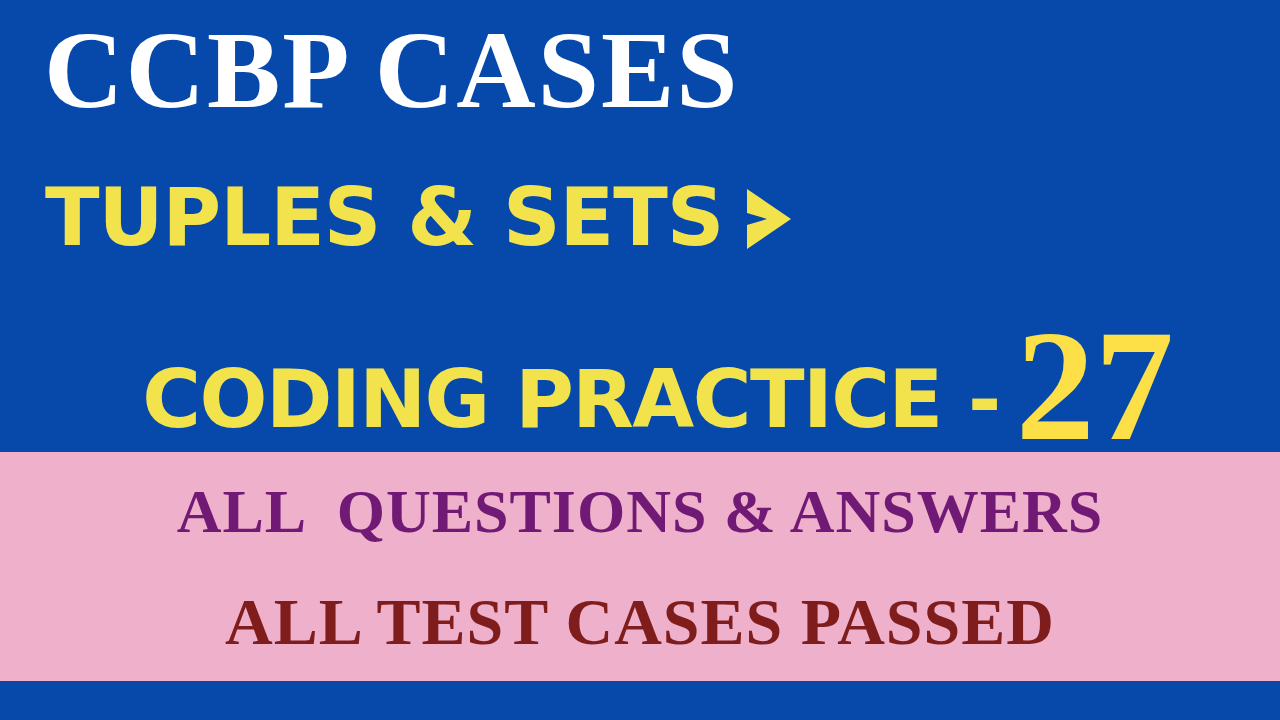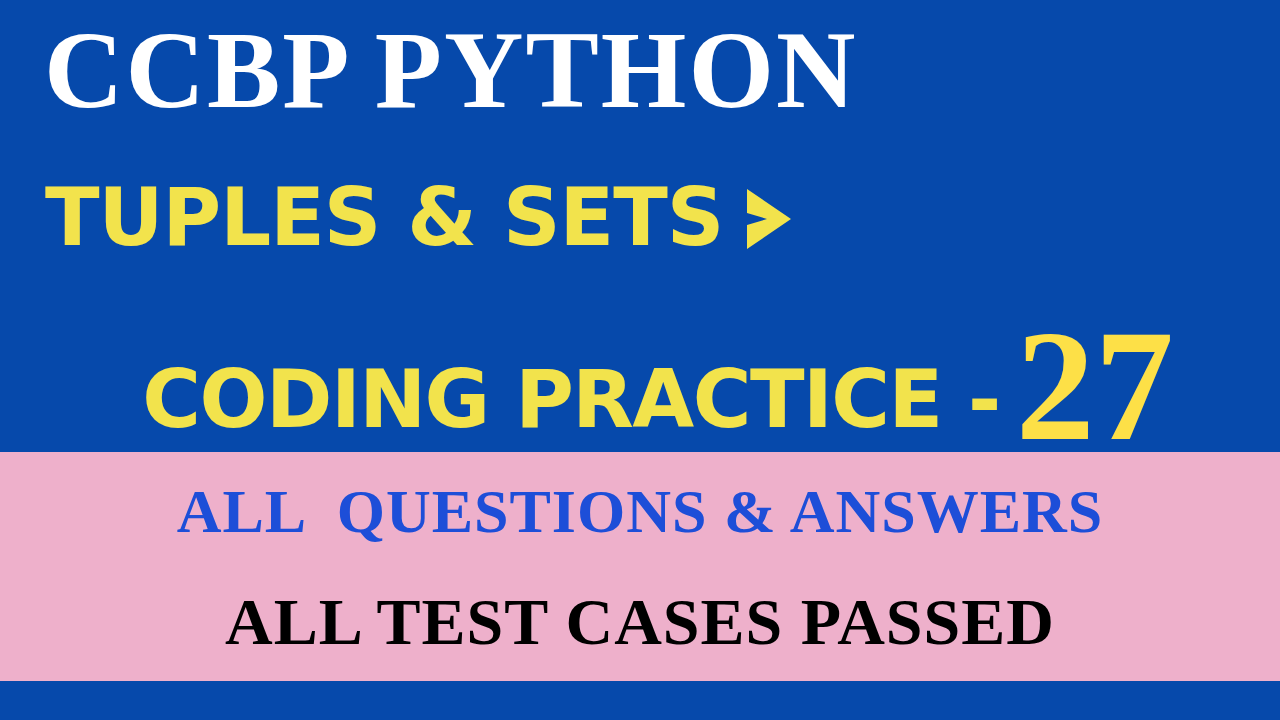--- a/index.html
+++ b/index.html
@@ -102,54 +102,54 @@
   .qa-line {
     position:absolute;
     left:0; top:28px;
     width:1280px;
     text-align:center;
     font-family:"Liberation Serif", serif;
     font-weight:700;
     font-size:62px;
     line-height:1;
     letter-spacing:1px;
-    color:#1d4ed8;
+    color:#701a75;
     white-space:pre;
   }
 
   .passed-line {
     position:absolute;
     left:0; top:137px;
     width:1280px;
     text-align:center;
     font-family:"Liberation Serif", serif;
     font-weight:700;
     font-size:66px;
     line-height:1;
     letter-spacing:1px;
-    color:#000000;
+    color:#7f1d1d;
     white-space:pre;
   }
 
   
   .bottom-strip {
     position:absolute;
     left:0; top:681px;
     width:1280px; height:39px;
     background:#0649ab;
   }
 </style>
 </head>
 <body>
 
 <div id="thumbnail">
 
   <div class="blue-panel">
 
-    <div class="title-line">CCBP PYTHON</div>
+    <div class="title-line">CCBP CASES</div>
 
     <div class="topic-line">
       <span class="topic-text">TUPLES &amp; SETS</span>
       <span class="chevron-wrap">
         <svg width="56" height="72" viewBox="0 0 56 72" aria-hidden="true">
           <path d="M6 6 L6 30 L26 36 L6 42 L6 66 L50 36 Z" fill="#f2e34c"></path>
         </svg>
       </span>
     </div>
 

